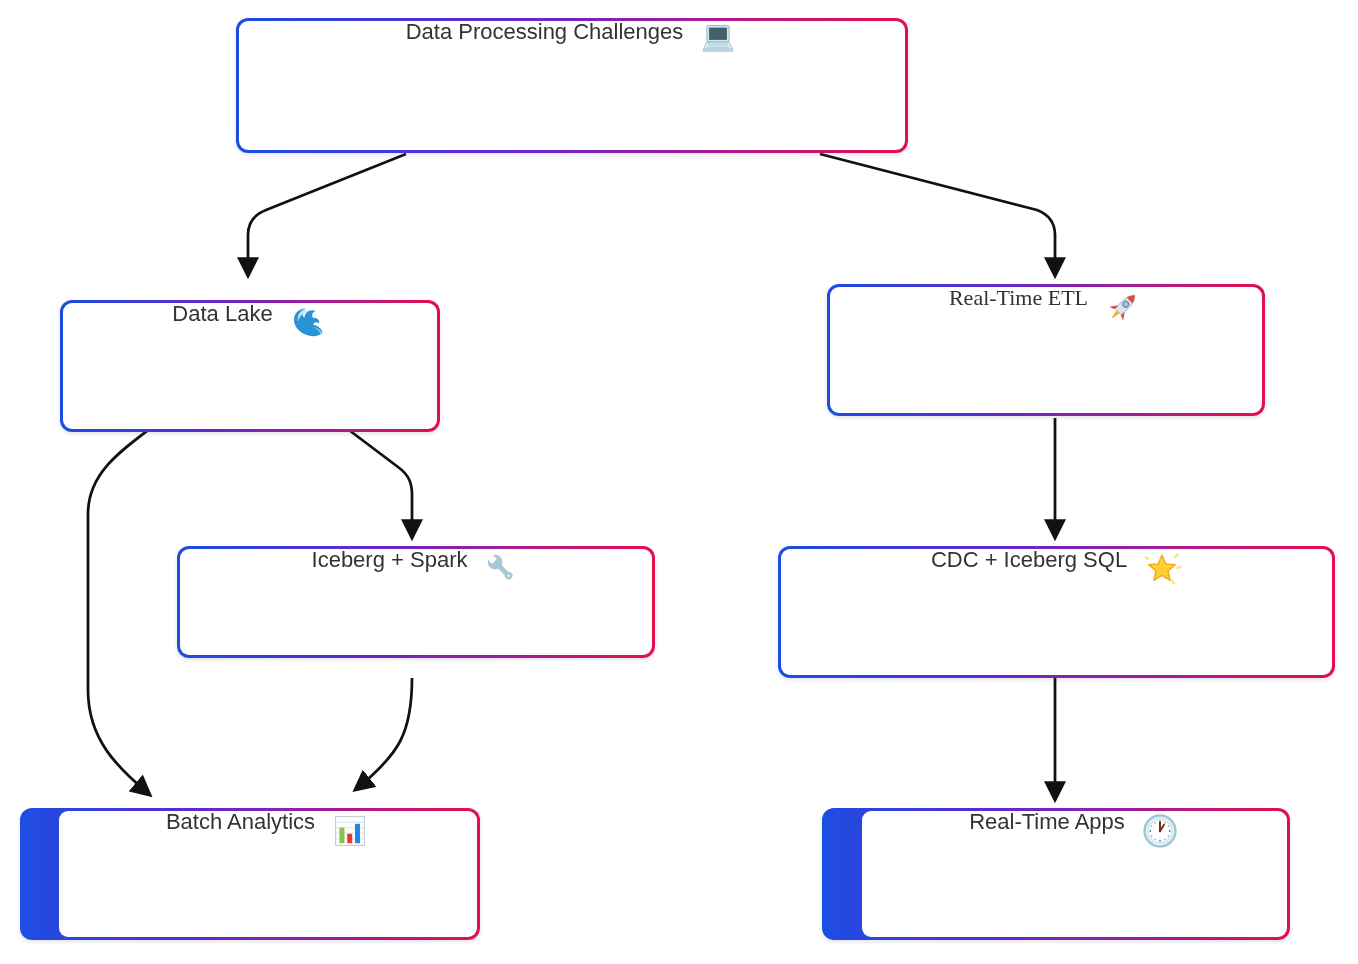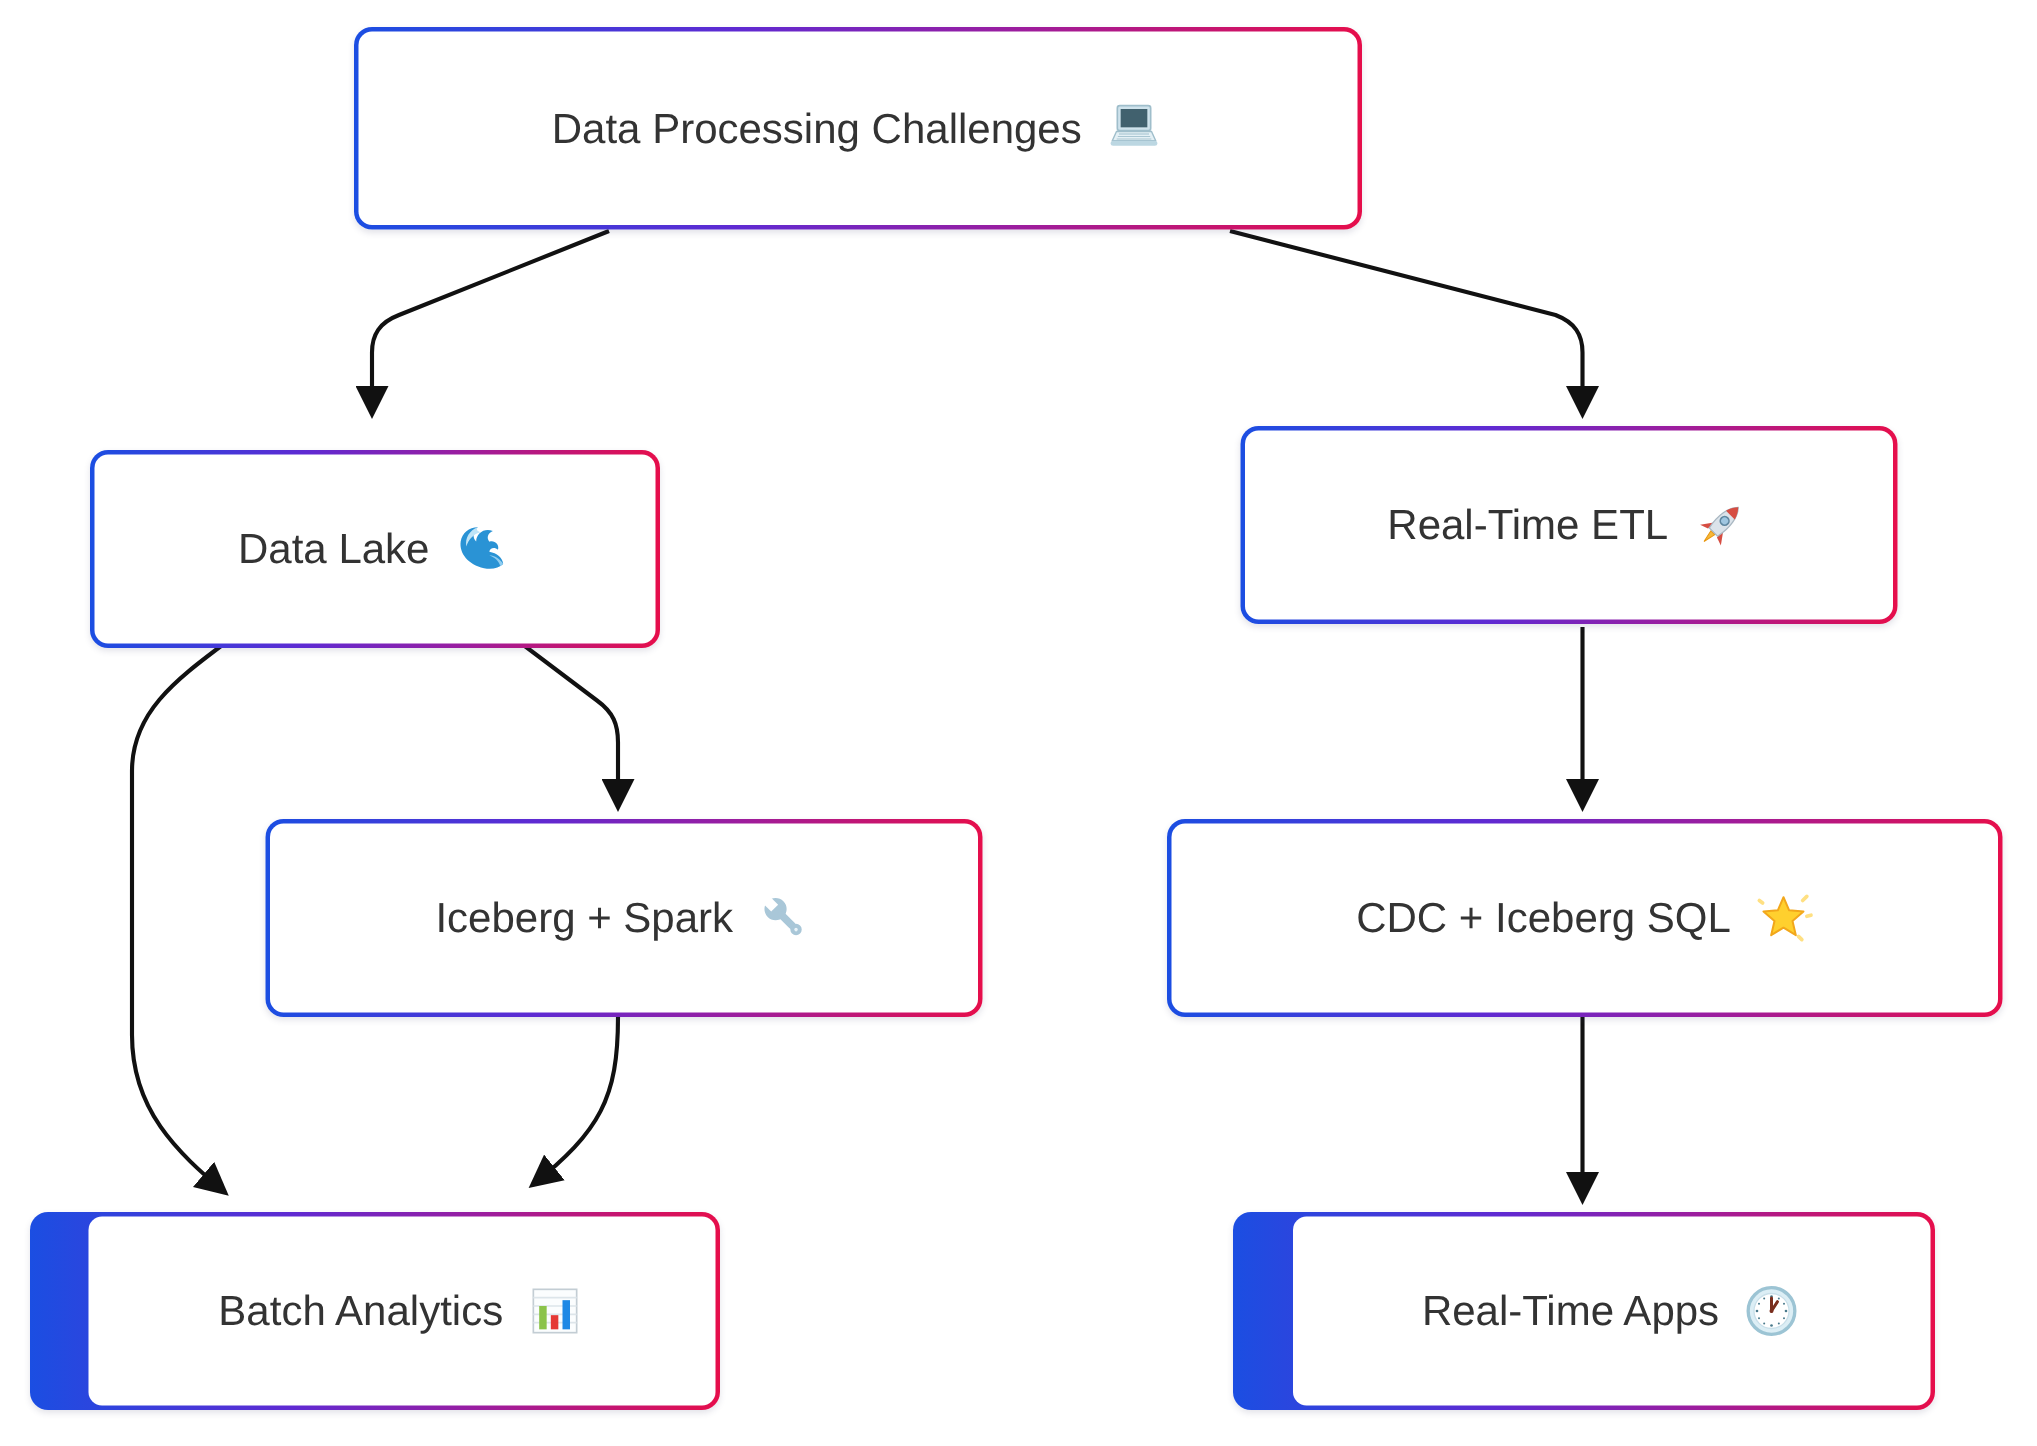--- a/index.html
+++ b/index.html
@@ -18,25 +18,25 @@
     padding:3px;
     background:linear-gradient(90deg,#1b4ee2 0%,#5f2ad2 38%,#9c1d9e 66%,#e60e4b 100%);
     box-shadow:0 2px 4px rgba(70,70,110,0.15);
     box-sizing:border-box;
   }
   .node-inner{
     flex:1;
     background:#ffffff;
     border-radius:9px;
     display:flex;
-    align-items:center;
+    align-items:flex-start;
     justify-content:center;
     gap:15px;
     color:#333333;
-    font-size:28px;
+    font-size:22px;
     line-height:1;
     white-space:nowrap;
   }
   .icon{display:inline-flex;align-items:center;justify-content:center;}
   .icon svg{display:block;}
 </style>
 </head>
 <body>
 
 <div class="canvas">
@@ -83,39 +83,39 @@
       <span class="icon">
         <svg viewBox="0 0 36 36" width="40" height="40">
           <path d="M31 27 C28.5 29.5 24 30.5 19.5 29.5 C10 27.5 4.5 20.5 5.5 13.5 C6.3 8.5 10.5 5 15.8 5 C12.6 8 12.6 11.5 14.8 13.5 C14.8 8.5 19.8 5.2 24.8 7.2 C21.8 8.4 20.8 11.5 22.8 13.6 C25.8 12.6 28.9 15.4 27.9 18.5 C25.9 16.5 22.9 17.4 22.7 19.6 C27.2 20.4 30.8 23.3 31 27 Z" fill="#2a93d5"></path>
           <path d="M15.8 5 C10.8 6.8 8 11.5 8.9 16.5 C10.4 12 13.3 9 17.5 8 C15.3 7.4 14.7 6.2 15.8 5 Z" fill="#bfe4f7"></path>
           <path d="M31 27 C29 24 26 22 22.7 21.8 C26 23.2 28.4 25.2 29.2 28.2 Z" fill="#8fcdf0"></path>
         </svg>
       </span>
     </div>
   </div>
 
-  <div class="node" style="left:827px;top:284px;width:438px;height:132px;">
+  <div class="node" style="left:827px;top:284px;width:438px;height:132px;font-family:Liberation Serif, serif;">
     <div class="node-inner">
       <span>Real-Time ETL</span>
       <span class="icon">
         <svg viewBox="0 0 36 36" width="40" height="40">
           <g transform="rotate(45 18 18)">
             <path d="M16.4 24.5 L18 32 L19.6 24.5 Z" fill="#f6b93b" stroke="#e8960f" stroke-width="0.6"></path>
             <path d="M14.6 19 L9.2 26.5 L14.2 24.8 Z" fill="#d64d42"></path>
             <path d="M21.4 19 L26.8 26.5 L21.8 24.8 Z" fill="#d64d42"></path>
             <path d="M18 3 C22 7 23.5 15 21.5 24 L14.5 24 C12.5 15 14 7 18 3 Z" fill="#dbe3ea" stroke="#aab8c2" stroke-width="0.8"></path>
             <path d="M18 3 C19.8 4.8 21 7 21.7 9.6 L14.3 9.6 C15 7 16.2 4.8 18 3 Z" fill="#d64d42"></path>
             <circle cx="18" cy="14.5" r="2.6" fill="#9fc6e0" stroke="#5f87a0" stroke-width="1"></circle>
           </g>
         </svg>
       </span>
     </div>
   </div>
 
-  <div class="node" style="left:177px;top:546px;width:478px;height:132px;">
+  <div class="node" style="left:177px;top:546px;width:478px;height:112px;">
     <div class="node-inner">
       <span>Iceberg + Spark</span>
       <span class="icon">
         <svg viewBox="0 0 36 36" width="38" height="38">
           <g transform="rotate(-45 18 18)">
             <circle cx="18" cy="10" r="7" fill="#a9c7d8"></circle>
             <rect x="14.9" y="1" width="6.2" height="8.2" fill="#ffffff"></rect>
             <rect x="15.6" y="13" width="4.8" height="14" rx="2.4" fill="#a9c7d8"></rect>
             <circle cx="18" cy="28.3" r="3.6" fill="#a9c7d8"></circle>
             <circle cx="18" cy="28.3" r="1.1" fill="#e9f3f8"></circle>

